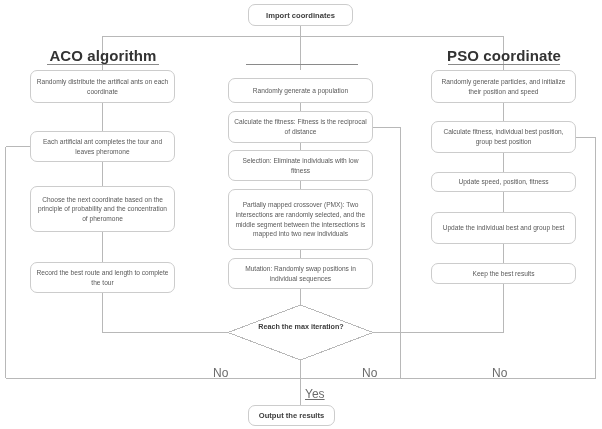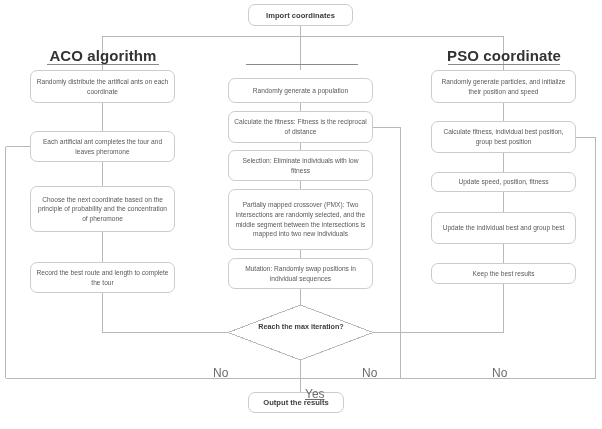--- a/index.html
+++ b/index.html
@@ -174,21 +174,21 @@
   </div>
   <div class="node" style="left:431px; top:212px; width:145px; height:32px;">
     <span>Update the individual best and group best</span>
   </div>
   <div class="node" style="left:431px; top:263px; width:145px; height:21px;">
     <span>Keep the best results</span>
   </div>
 
   <div class="diamond-label" style="left:255px; top:322px; width:92px;text-align:center;">Reach the max iteration?</div>
 
-  <div class="node strong" style="left:248px; top:392px; width:96px; height:21px;">
+  <div class="node strong" style="left:248px; top:405px; width:87px; height:21px;">
     <span>Output the results</span>
   </div>
 
   <div class="edge-label" style="left:213px; top:366px;">No</div>
   <div class="edge-label" style="left:362px; top:366px;">No</div>
   <div class="edge-label" style="left:492px; top:366px;">No</div>
   <div class="edge-label" style="left:305px; top:387px;text-decoration:underline;">Yes</div>
 
 </div>
 

